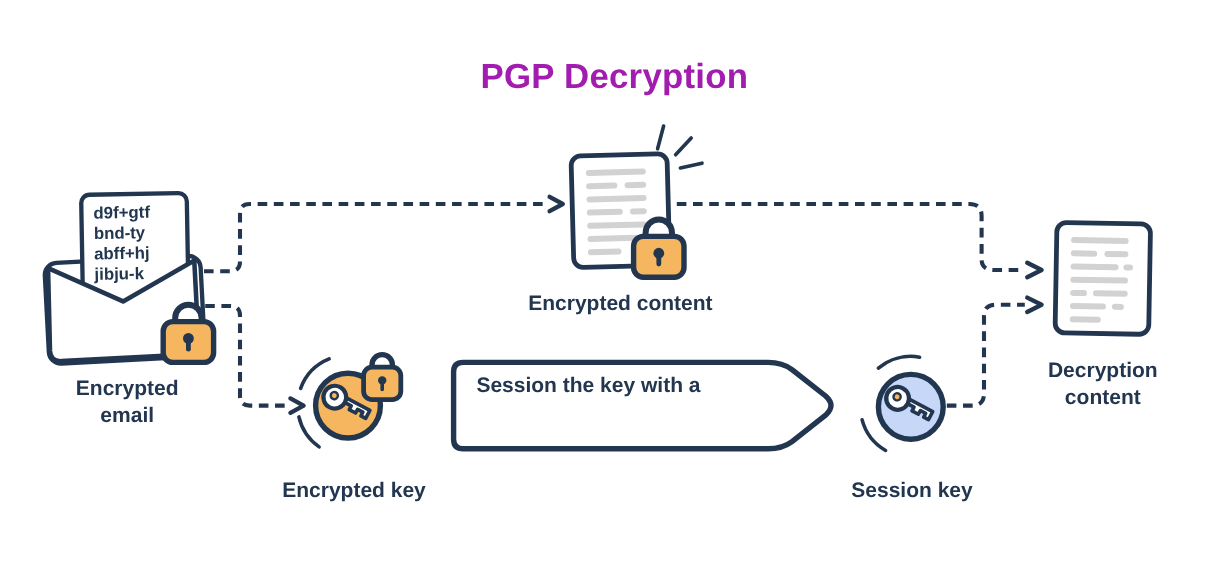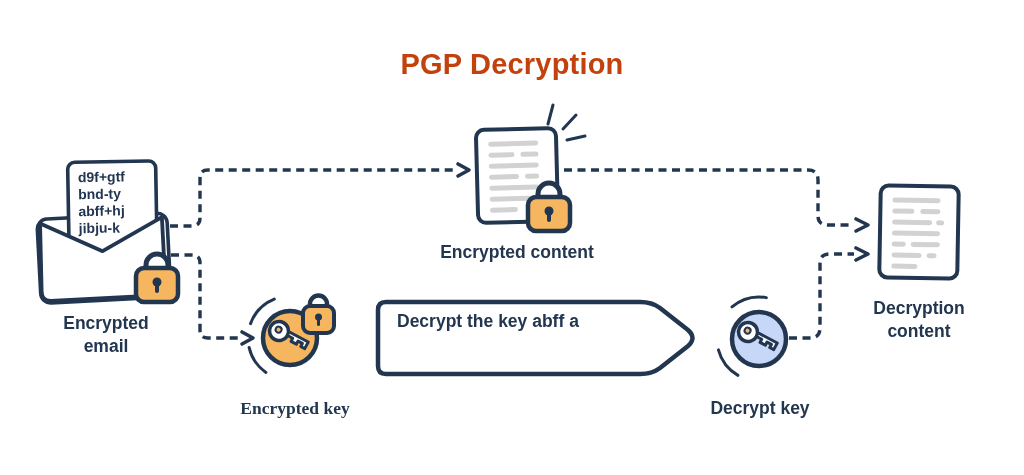--- a/index.html
+++ b/index.html
@@ -1,21 +1,21 @@
 <!DOCTYPE html>
 <html><head>
 <meta charset="utf-8">
 <style>
   html,body{margin:0;padding:0;background:#ffffff;}
   .stage{position:relative;width:1024px;height:475px;background:#ffffff;overflow:hidden;
          font-family:"Liberation Sans",sans-serif;color:#223650;}
   .stage svg{position:absolute;left:0;top:0;}
   .abs{position:absolute;}
   .title{width:1024px;text-align:center;top:48px;left:0;font-size:29px;font-weight:700;
-         letter-spacing:.2px;color:#c2410c;}
+         letter-spacing:.2px;color:#a21caf;}
   .label{font-size:17.5px;font-weight:700;color:#223650;text-align:center;line-height:1.3;}
   .decrypt-text{left:397px;top:310px;width:270px;font-size:17.5px;font-weight:700;
                 color:#223650;line-height:22px;text-align:left;}
   .cipher{font:700 14px "Liberation Sans",sans-serif;fill:#223650;}
   .inkfill{stroke:#223650;fill:#ffffff;}
   .dash{stroke:#223650;fill:none;stroke-width:3.4;stroke-dasharray:8 5.5;}
   .ah{stroke:#223650;fill:none;stroke-width:3.6;stroke-linecap:round;stroke-linejoin:round;}
   .docline{fill:#d2d2d2;}
   .arc{stroke:#223650;fill:none;stroke-width:3;stroke-linecap:round;}
 </style>
@@ -142,23 +142,23 @@
     </g>
   </g>
 </svg>
 
   <div class="abs title">PGP Decryption</div>
 
   <div class="abs label" style="left:417px;top:241px;width:200px;">Encrypted content</div>
 
   <div class="abs label" style="left:56px;top:312px;width:100px;">Encrypted email</div>
 
-  <div class="abs label" style="left:215px;top:397px;width:160px;font-family:Liberation Serif, serif;">Encrypted key</div>
+  <div class="abs label" style="left:215px;top:397px;width:160px;">Encrypted key</div>
 
   <div class="abs decrypt-text">
-    <div>Decrypt the key abff a</div>
+    <div>Session the key with a</div>
   </div>
 
-  <div class="abs label" style="left:680px;top:397px;width:160px;">Decrypt key</div>
+  <div class="abs label" style="left:680px;top:397px;width:160px;">Session key</div>
 
   <div class="abs label" style="left:858px;top:297px;width:122px;">Decryption content</div>
 
 </div>
 
 </body></html>

